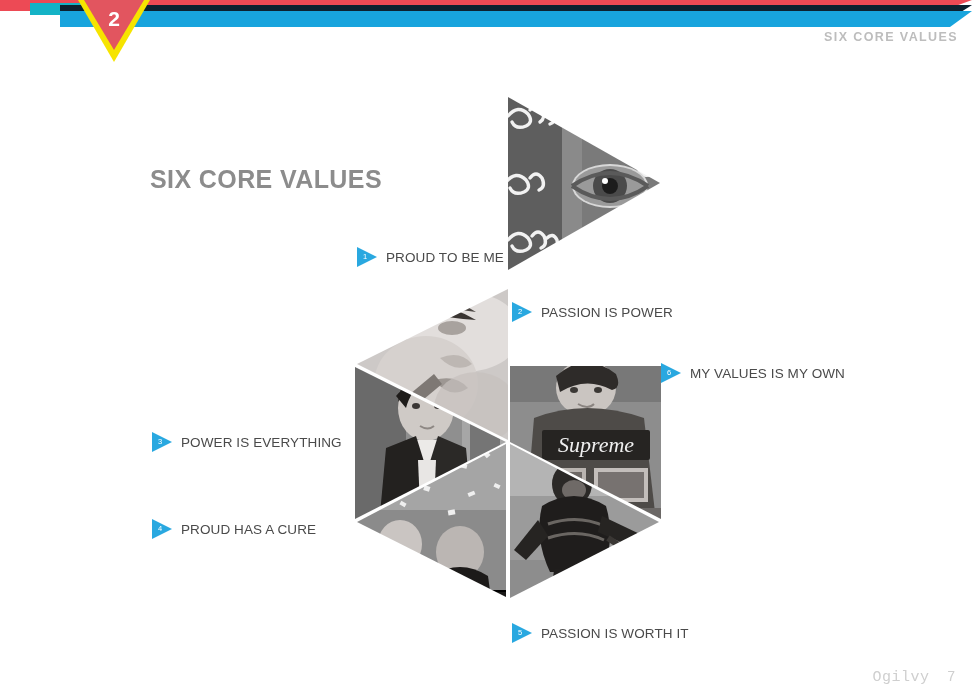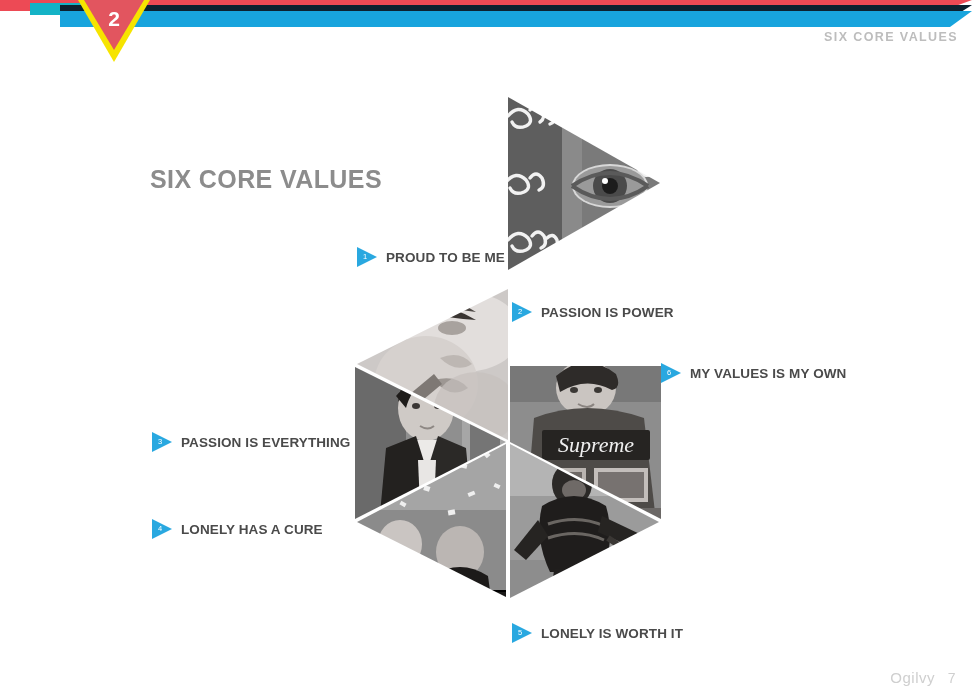--- a/index.html
+++ b/index.html
@@ -104,37 +104,37 @@
     text-align:center;
     font-size:7.5px;
     color:#ffffff;
     font-weight:normal;
     line-height:12px;
     font-family:"Liberation Sans", sans-serif;
   }
   .label .txt{
     color:#4a4a4a;
     font-size:13.5px;
-    font-weight:bold;
+    font-weight:normal;
     letter-spacing:0.1px;
     font-family:"Liberation Sans", sans-serif;
   }
 
   .lbl-1{left:357px;top:247px;}
   .lbl-2{left:512px;top:302px;}
   .lbl-3{left:152px;top:432px;}
   .lbl-4{left:152px;top:519px;}
   .lbl-5{left:512px;top:623px;}
   .lbl-6{left:661px;top:363px;}
 
   
   .footer{
     position:absolute;right:16px;bottom:12px;
     color:#cfcfcf;
-    font-family:Liberation Sans, sans-serif;
+    font-family:Liberation Mono, monospace;
     font-size:15px;
     letter-spacing:0.5px;
   }
   .footer .pg{margin-left:8px;font-size:14px;}
 </style>
 </head>
 <body>
 
 <div id="slide">
 
@@ -309,37 +309,37 @@
       <span class="num">2</span>
     </span>
     <span class="txt">PASSION IS POWER</span>
   </div>
 
   <div class="label lbl-3">
     <span class="bullet">
       <span class="shape"></span>
       <span class="num">3</span>
     </span>
-    <span class="txt">PASSION IS EVERYTHING</span>
+    <span class="txt">POWER IS EVERYTHING</span>
   </div>
 
   <div class="label lbl-4">
     <span class="bullet">
       <span class="shape"></span>
       <span class="num">4</span>
     </span>
-    <span class="txt">LONELY HAS A CURE</span>
+    <span class="txt">PROUD HAS A CURE</span>
   </div>
 
   <div class="label lbl-5">
     <span class="bullet">
       <span class="shape"></span>
       <span class="num">5</span>
     </span>
-    <span class="txt">LONELY IS WORTH IT</span>
+    <span class="txt">PASSION IS WORTH IT</span>
   </div>
 
   <div class="label lbl-6">
     <span class="bullet">
       <span class="shape"></span>
       <span class="num">6</span>
     </span>
     <span class="txt">MY VALUES IS MY OWN</span>
   </div>
 

